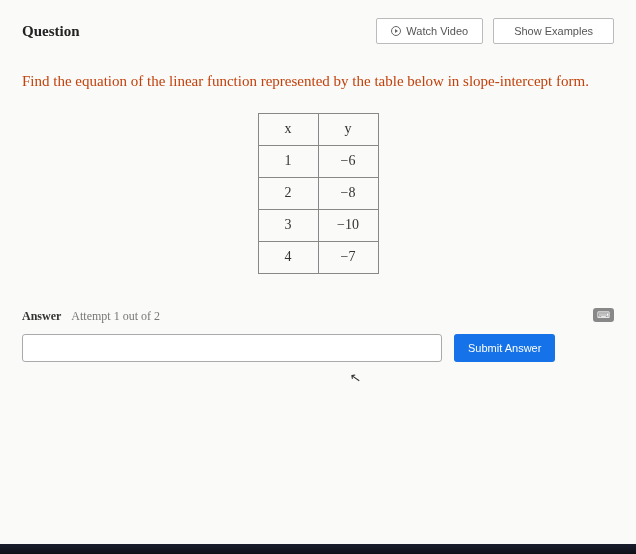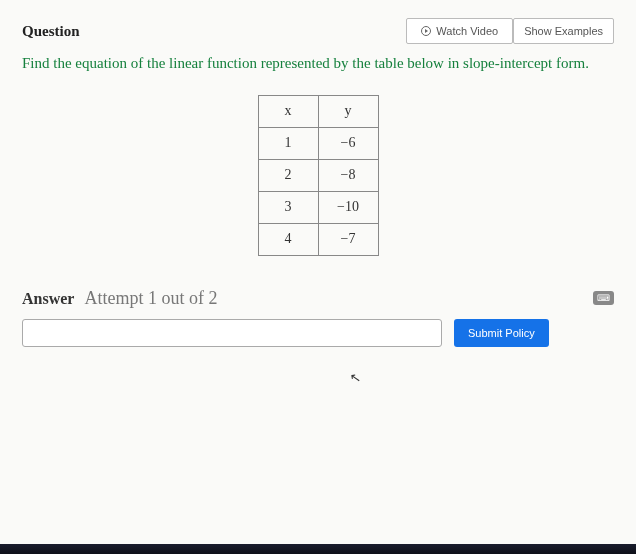--- a/index.html
+++ b/index.html
@@ -14,64 +14,65 @@
     .page {
       padding: 18px 22px 0 22px;
       background: #fafaf8;
       height: 100%;
       position: relative;
     }
     .header-row {
       display: flex;
       justify-content: space-between;
       align-items: center;
-      margin-bottom: 8px;
+      margin-bottom: 26px;
     }
     .question-title {
       font-weight: bold;
       font-size: 15px;
       color: #222;
     }
     .header-buttons {
       display: flex;
+      gap: 10px;
     }
     .btn-outline {
       border: 1px solid #bbb;
       background: #fff;
       font-family: Arial, sans-serif;
       font-size: 11px;
       padding: 6px 14px;
       border-radius: 2px;
       color: #555;
       display: flex;
       align-items: center;
       gap: 5px;
       cursor: pointer;
     }
-    .btn-outline.small { padding: 5px 10px; }
+    .btn-outline.small { padding: 5px 20px; }
     .play-icon {
       width: 10px; height: 10px;
       border: 1px solid #666;
       border-radius: 50%;
       display: inline-flex;
       align-items: center;
       justify-content: center;
     }
     .play-icon::before {
       content: '';
       width: 0; height: 0;
       border-left: 3px solid #666;
       border-top: 2px solid transparent;
       border-bottom: 2px solid transparent;
       margin-left: 1px;
     }
     .prompt-text {
       font-size: 15px;
       line-height: 1.5;
-      color: #15803d;
+      color: #c2410c;
       margin-bottom: 20px;
     }
     .table-wrap {
       display: flex;
       justify-content: center;
       margin-bottom: 32px;
     }
     table.data {
       border-collapse: collapse;
     }
@@ -86,25 +87,25 @@
     table.data th { font-weight: normal; }
     .answer-row {
       display: flex;
       align-items: center;
       justify-content: space-between;
       margin-bottom: 10px;
       margin-top: 20px;
     }
     .answer-label {
       font-weight: bold;
-      font-size: 16px;
+      font-size: 12px;
     }
     .attempt {
       font-weight: normal;
-      font-size: 18px;
+      font-size: 12px;
       color: #777;
       margin-left: 6px;
     }
     .keyboard-toggle {
       background: #888;
       color: #fff;
       border-radius: 3px;
       font-family: Arial, sans-serif;
       font-size: 9px;
       padding: 2px 4px;
@@ -214,19 +215,19 @@
     <div>
       <span class="answer-label">Answer</span>
       <span class="attempt">Attempt 1 out of 2</span>
     </div>
     <span class="keyboard-toggle">⌨</span>
   </div>
 
   <div class="input-row">
     <input type="text" class="answer-input" value="" style="">
     <button class="submit-btn">
-      <span>Submit Policy</span>
+      <span>Submit Answer</span>
     </button>
   </div>
 
 
   <div class="taskbar"></div>
 </div>
 
 </body></html>

